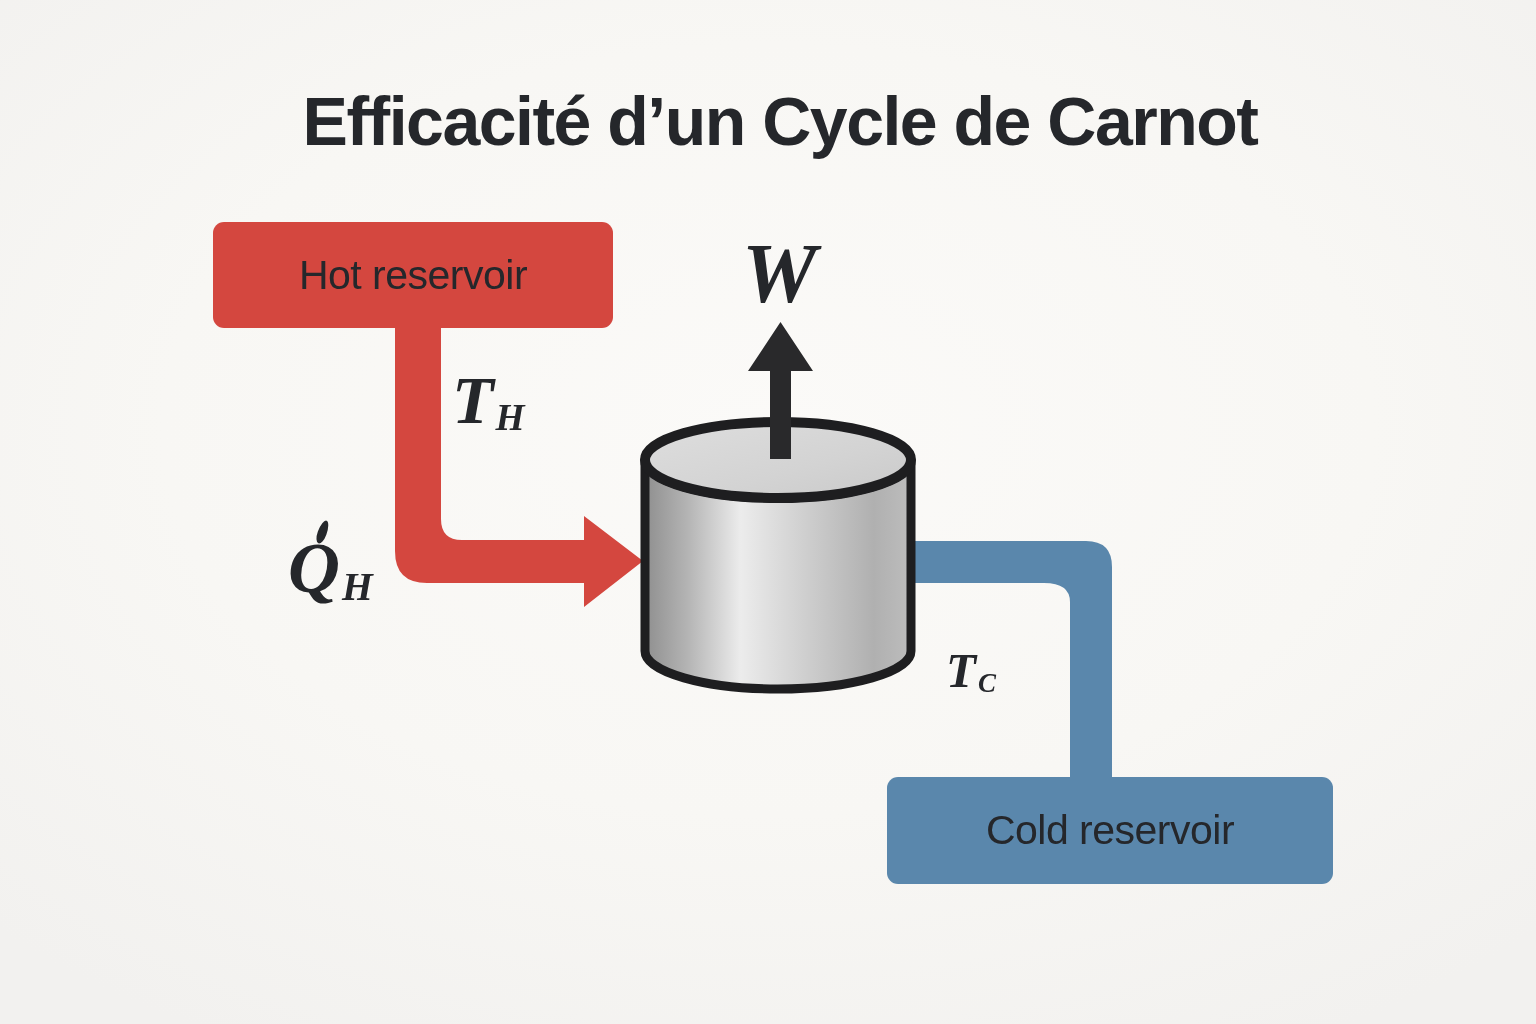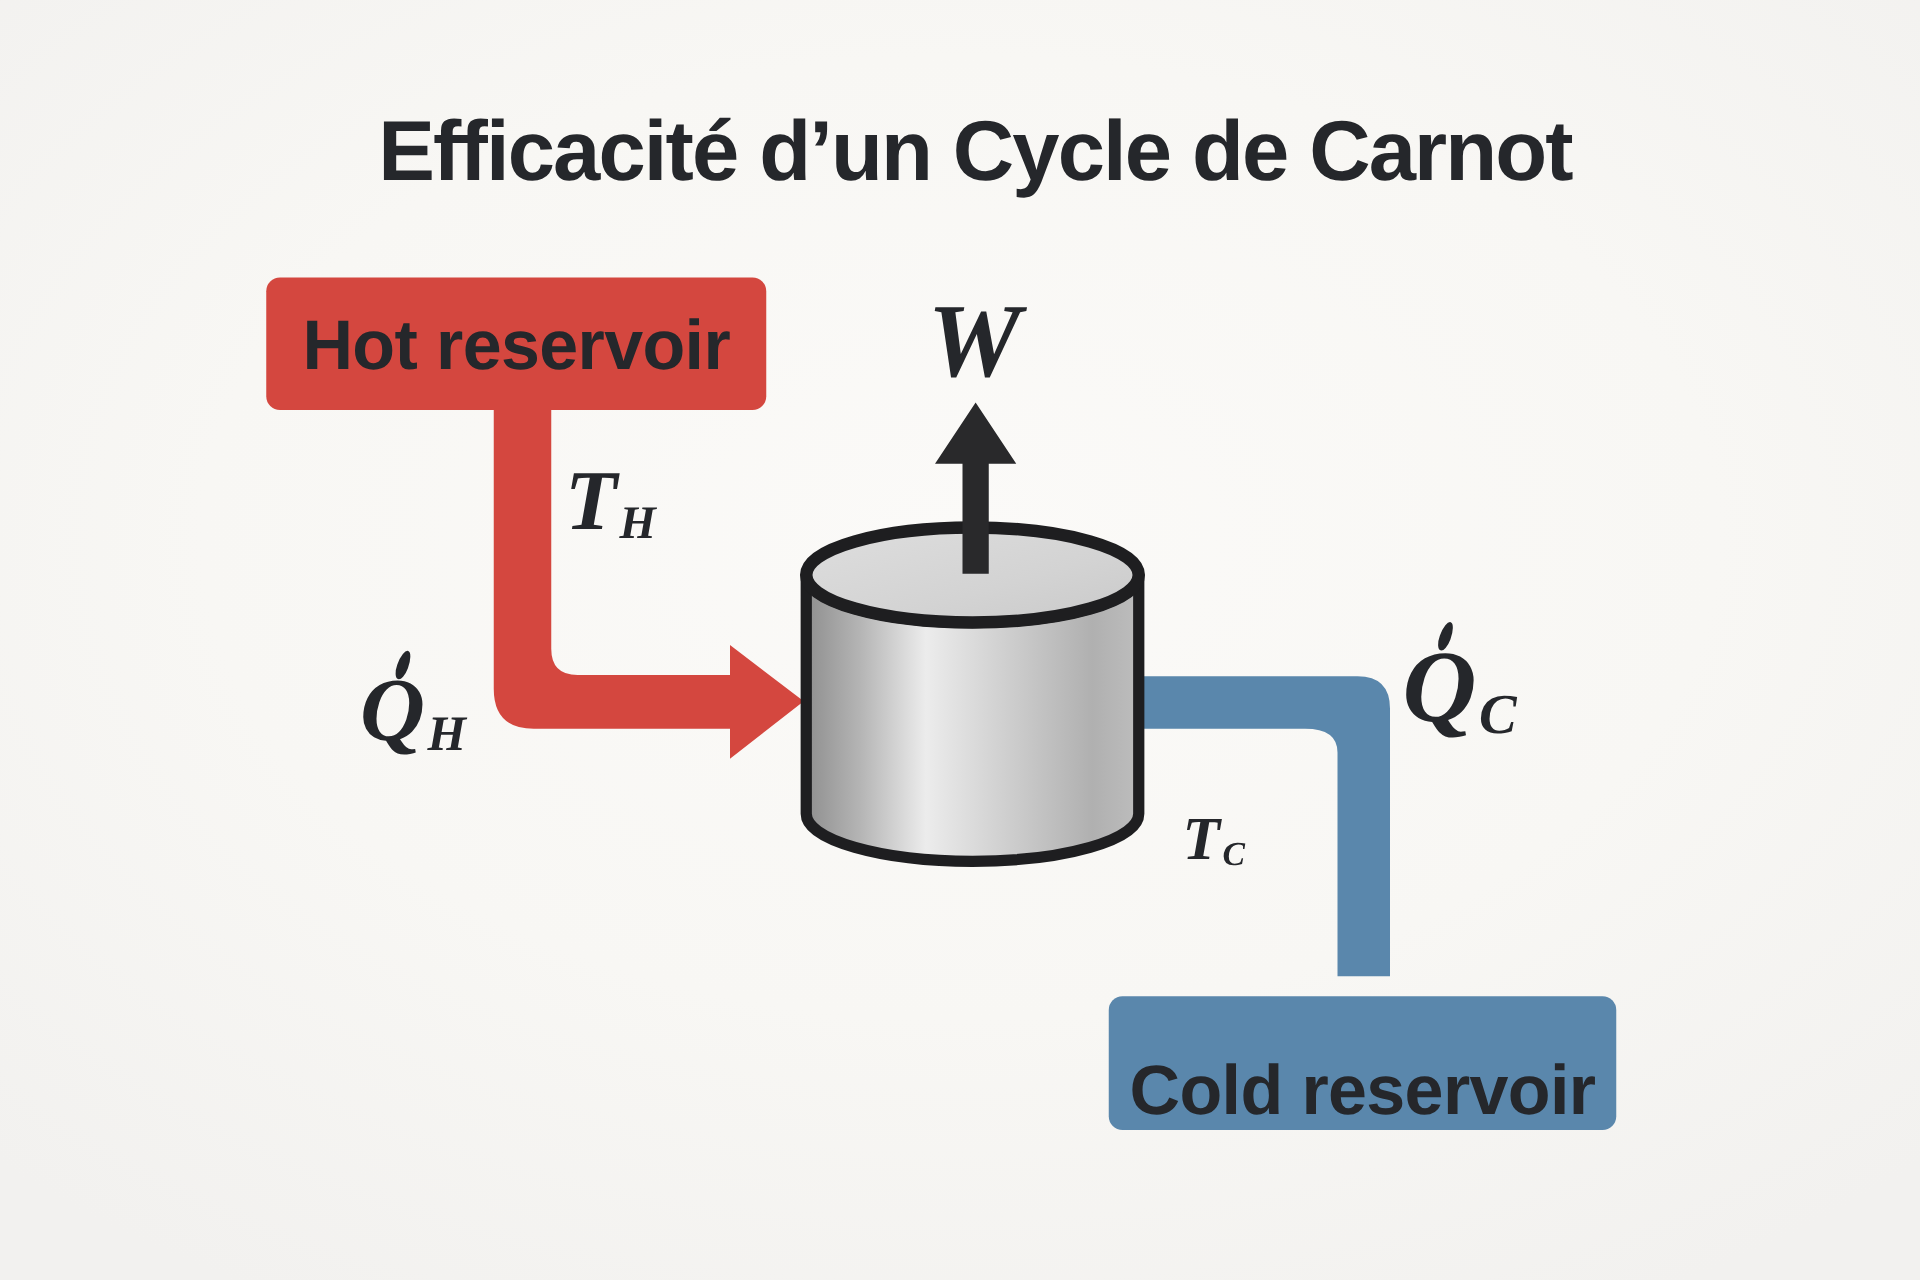--- a/index.html
+++ b/index.html
@@ -43,29 +43,28 @@
   }
   .hot-box {
     left: 213px;
     top: 222px;
     width: 400px;
     height: 106px;
     background: var(--hot);
   }
   .cold-box {
     left: 887px;
-    top: 797px;
-    width: 406px;
+    top: 777px;
+    width: 446px;
     height: 107px;
     background: var(--cold);
-    align-items: flex-end;
   }
   .box span {
-    font-size: 56px;
-    font-weight: bold;
+    font-size: 41px;
+    font-weight: normal;
     letter-spacing: -0.5px;
     color: var(--ink);
   }
   .math {
     position: absolute;
     line-height: 1;
     font-family: "Liberation Serif", serif;
     font-style: italic;
     font-weight: bold;
     color: var(--ink);
@@ -177,17 +176,16 @@
   <div class="box cold-box">
     <span>Cold reservoir</span>
   </div>
 
   <div class="math label-w">W</div>
 
   <div class="math label-th"><span>T</span><span class="sub">H</span></div>
 
   <div class="math label-qh"><span class="qdot"></span><span>Q</span><span class="sub">H</span></div>
 
-  <div class="math label-qc"><span class="qdot"></span><span>Q</span><span class="sub">C</span></div>
 
   <div class="math label-tc"><span>T</span><span class="sub">C</span></div>
 
 </div>
 
 </body></html>

